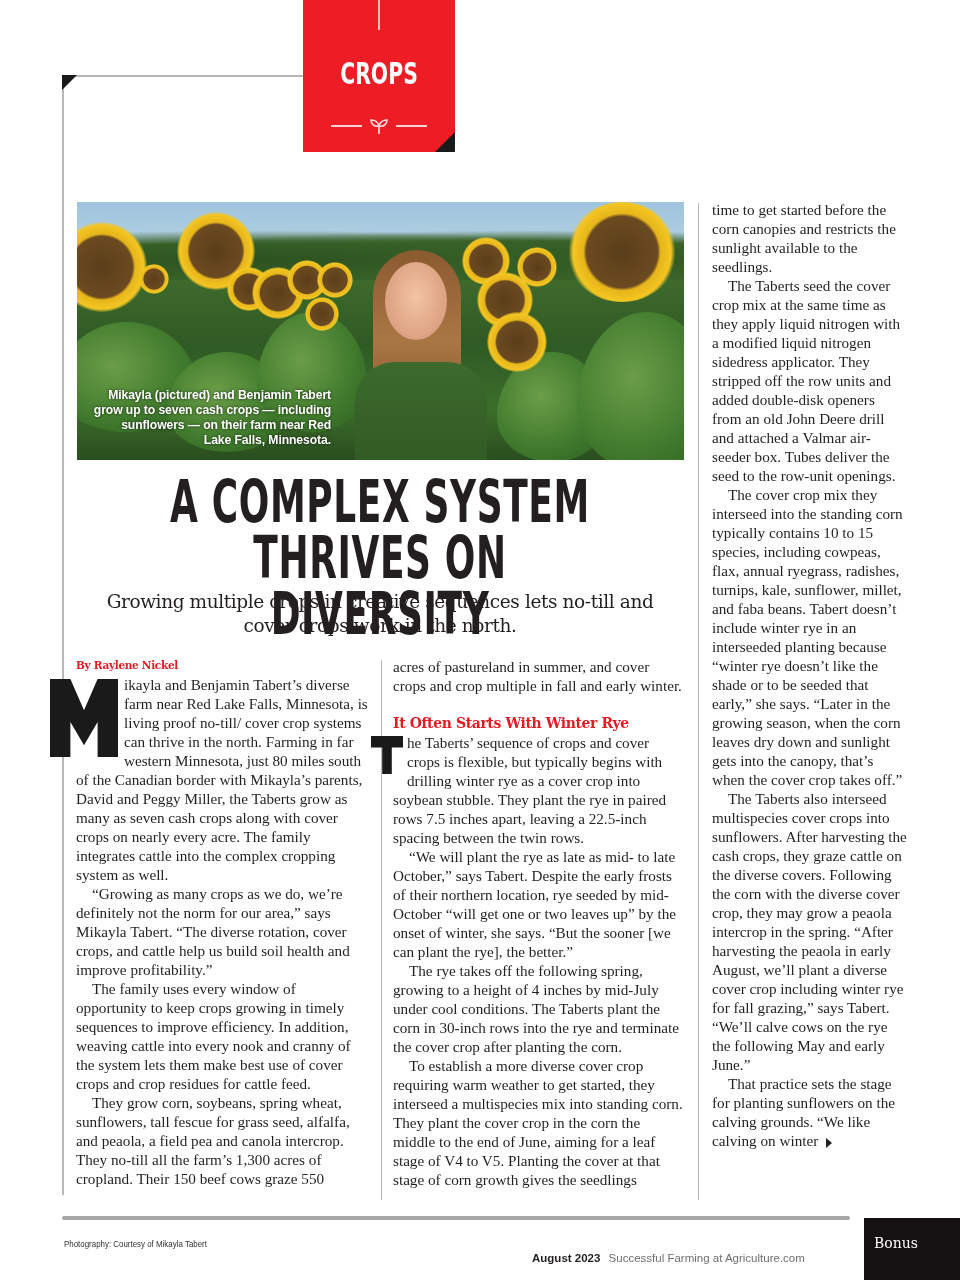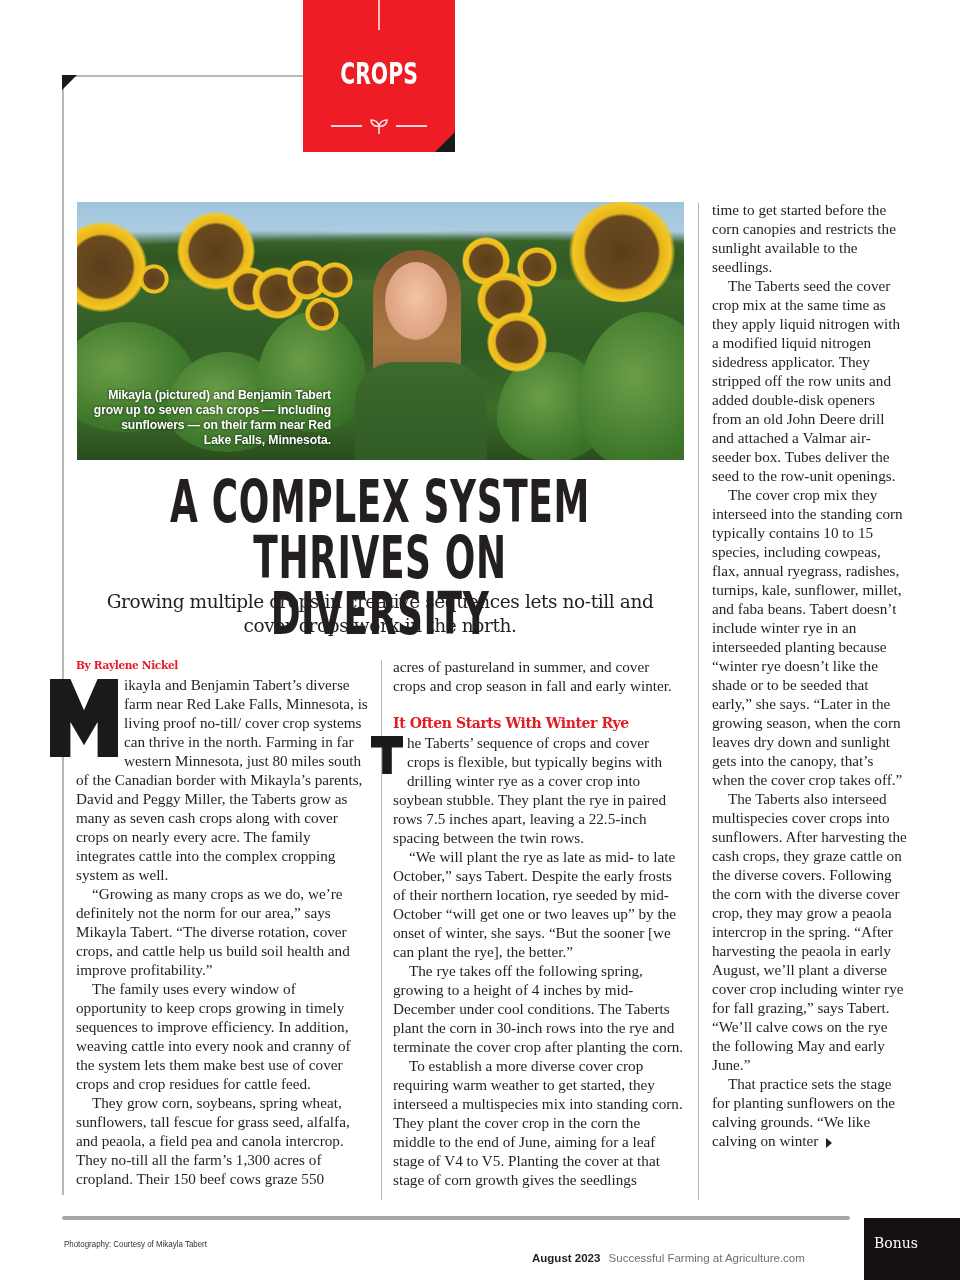--- a/index.html
+++ b/index.html
@@ -165,26 +165,26 @@
     <span>Raylene Nickel</span>
   </div>
   <div class="dropcap-m"></div>
   <p>ikayla and Benjamin Tabert’s diverse farm near Red Lake Falls, Minnesota, is living proof no-till/ cover crop systems can thrive in the north. Farming in far western Minnesota, just 80 miles south of the Canadian border with Mikayla’s parents, David and Peggy Miller, the Taberts grow as many as seven cash crops along with cover crops on nearly every acre. The family integrates cattle into the complex cropping system as well.</p>
   <p class="indent">“Growing as many crops as we do, we’re definitely not the norm for our area,” says Mikayla Tabert. “The diverse rotation, cover crops, and cattle help us build soil health and improve profitability.”</p>
   <p class="indent">The family uses every window of opportunity to keep crops growing in timely sequences to improve efficiency. In addition, weaving cattle into every nook and cranny of the system lets them make best use of cover crops and crop residues for cattle feed.</p>
   <p class="indent">They grow corn, soybeans, spring wheat, sunflowers, tall fescue for grass seed, alfalfa, and peaola, a field pea and canola intercrop. They no-till all the farm’s 1,300 acres of cropland. Their 150 beef cows graze 550</p>
 </div>
 
 <div class="col col2">
-  <p>acres of pastureland in summer, and cover crops and crop season in fall and early winter.</p>
+  <p>acres of pastureland in summer, and cover crops and crop multiple in fall and early winter.</p>
   <div class="subhead">It Often Starts With Winter Rye</div>
   <div class="dropcap-t"></div>
   <p>he Taberts’ sequence of crops and cover crops is flexible, but typically begins with drilling winter rye as a cover crop into soybean stubble. They plant the rye in paired rows 7.5 inches apart, leaving a 22.5-inch spacing between the twin rows.</p>
   <p class="indent">“We will plant the rye as late as mid- to late October,” says Tabert. Despite the early frosts of their northern location, rye seeded by mid-October “will get one or two leaves up” by the onset of winter, she says. “But the sooner [we can plant the rye], the better.”</p>
-  <p class="indent">The rye takes off the following spring, growing to a height of 4 inches by mid-December under cool conditions. The Taberts plant the corn in 30-inch rows into the rye and terminate the cover crop after planting the corn.</p>
+  <p class="indent">The rye takes off the following spring, growing to a height of 4 inches by mid-July under cool conditions. The Taberts plant the corn in 30-inch rows into the rye and terminate the cover crop after planting the corn.</p>
   <p class="indent">To establish a more diverse cover crop requiring warm weather to get started, they interseed a multispecies mix into standing corn. They plant the cover crop in the corn the middle to the end of June, aiming for a leaf stage of V4 to V5. Planting the cover at that stage of corn growth gives the seedlings</p>
 </div>
 
 <div class="col col3">
   <p>time to get started before the corn canopies and restricts the sunlight available to the seedlings.</p>
   <p class="indent">The Taberts seed the cover crop mix at the same time as they apply liquid nitrogen with a modified liquid nitrogen sidedress applicator. They stripped off the row units and added double-disk openers from an old John Deere drill and attached a Valmar air-seeder box. Tubes deliver the seed to the row-unit openings.</p>
   <p class="indent">The cover crop mix they interseed into the standing corn typically contains 10 to 15 species, including cowpeas, flax, annual ryegrass, radishes, turnips, kale, sunflower, millet, and faba beans. Tabert doesn’t include winter rye in an interseeded planting because “winter rye doesn’t like the shade or to be seeded that early,” she says. “Later in the growing season, when the corn leaves dry down and sunlight gets into the canopy, that’s when the cover crop takes off.”</p>
   <p class="indent">The Taberts also interseed multispecies cover crops into sunflowers. After harvesting the cash crops, they graze cattle on the diverse covers. Following the corn with the diverse cover crop, they may grow a peaola intercrop in the spring. “After harvesting the peaola in early August, we’ll plant a diverse cover crop including winter rye for fall grazing,” says Tabert. “We’ll calve cows on the rye the following May and early June.”</p>
   <p class="indent"><span>That practice sets the stage for planting sunflowers on the calving grounds. “We like calving on winter</span><span class="continue-arrow"></span></p>
 </div>

